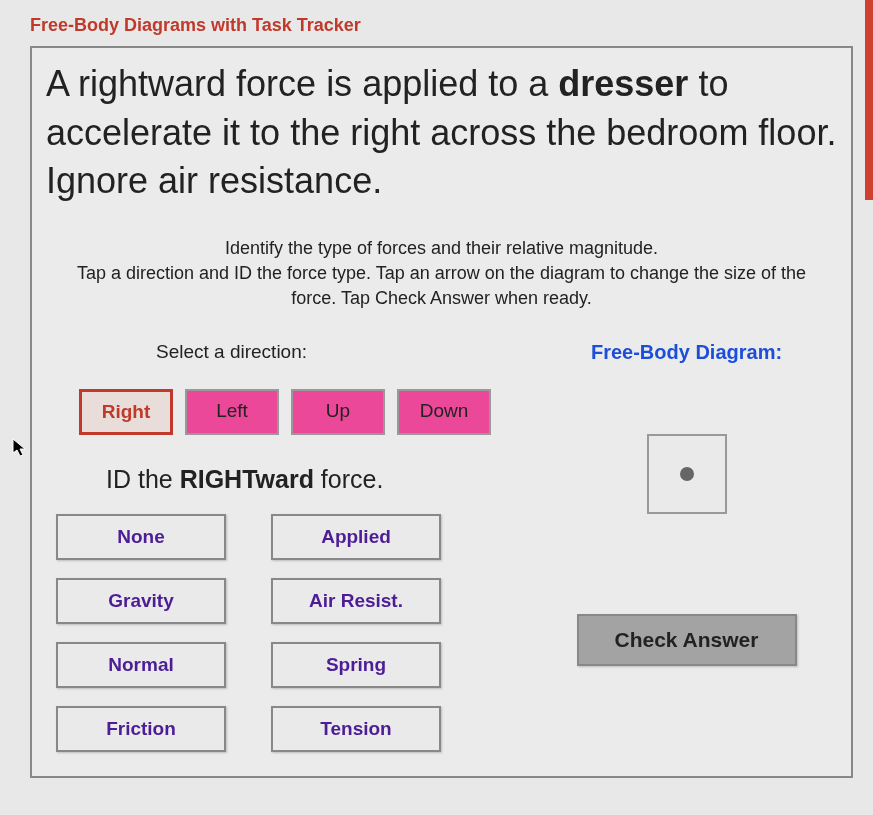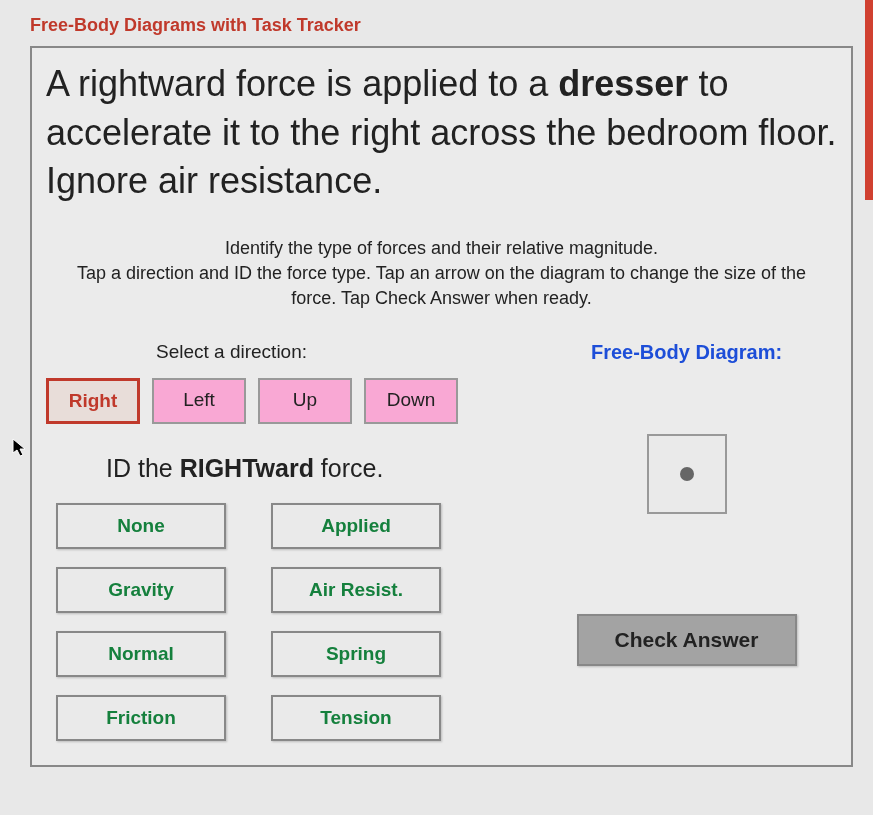--- a/index.html
+++ b/index.html
@@ -62,30 +62,31 @@
       font-weight: bold;
       font-size: 20px;
       text-align: center;
       margin-bottom: 70px;
       color: #1d4ed8;
     }
     .direction-label {
       font-size: 19px;
       color: #222;
       margin-left: 110px;
-      margin-bottom: 15px;
+      margin-bottom: 26px;
     }
     .direction-row {
       display: flex;
       gap: 12px;
       margin-bottom: 30px;
+      margin-left: 33px;
     }
     .dir-btn {
       border: 2px solid #999;
-      background: #f9a8d4;
+      background: #ec4899;
       padding: 9px 0;
       width: 94px;
       text-align: center;
       font-size: 19px;
       color: #222;
       cursor: pointer;
     }
     .dir-btn.selected {
       border: 3px solid #c0392b;
       color: #c0392b;
@@ -108,21 +109,21 @@
       row-gap: 18px;
       margin-left: 10px;
     }
     .force-btn {
       border: 2px solid #888;
       background: #eaeaea;
       padding: 10px 0;
       text-align: center;
       font-size: 19px;
       font-weight: bold;
-      color: #15803d;
+      color: #4c1d95;
       cursor: pointer;
       box-shadow: 1px 1px 2px rgba(0,0,0,0.2);
     }
     .fbd-box {
       width: 80px;
       height: 80px;
       border: 2px solid #999;
       background: #eaeaea;
       margin: 0 auto 100px auto;
       display: flex;

